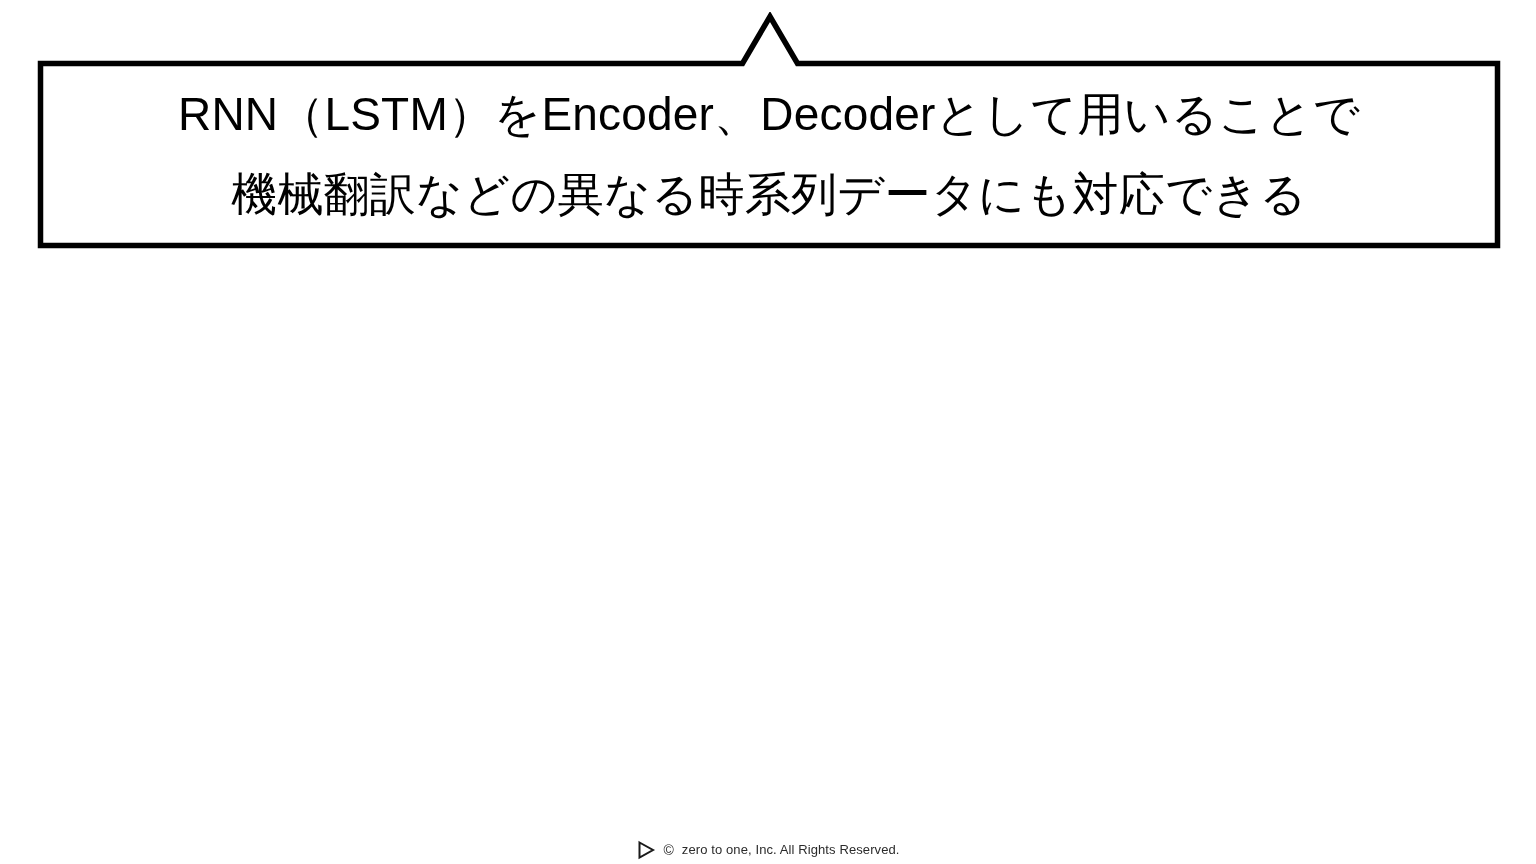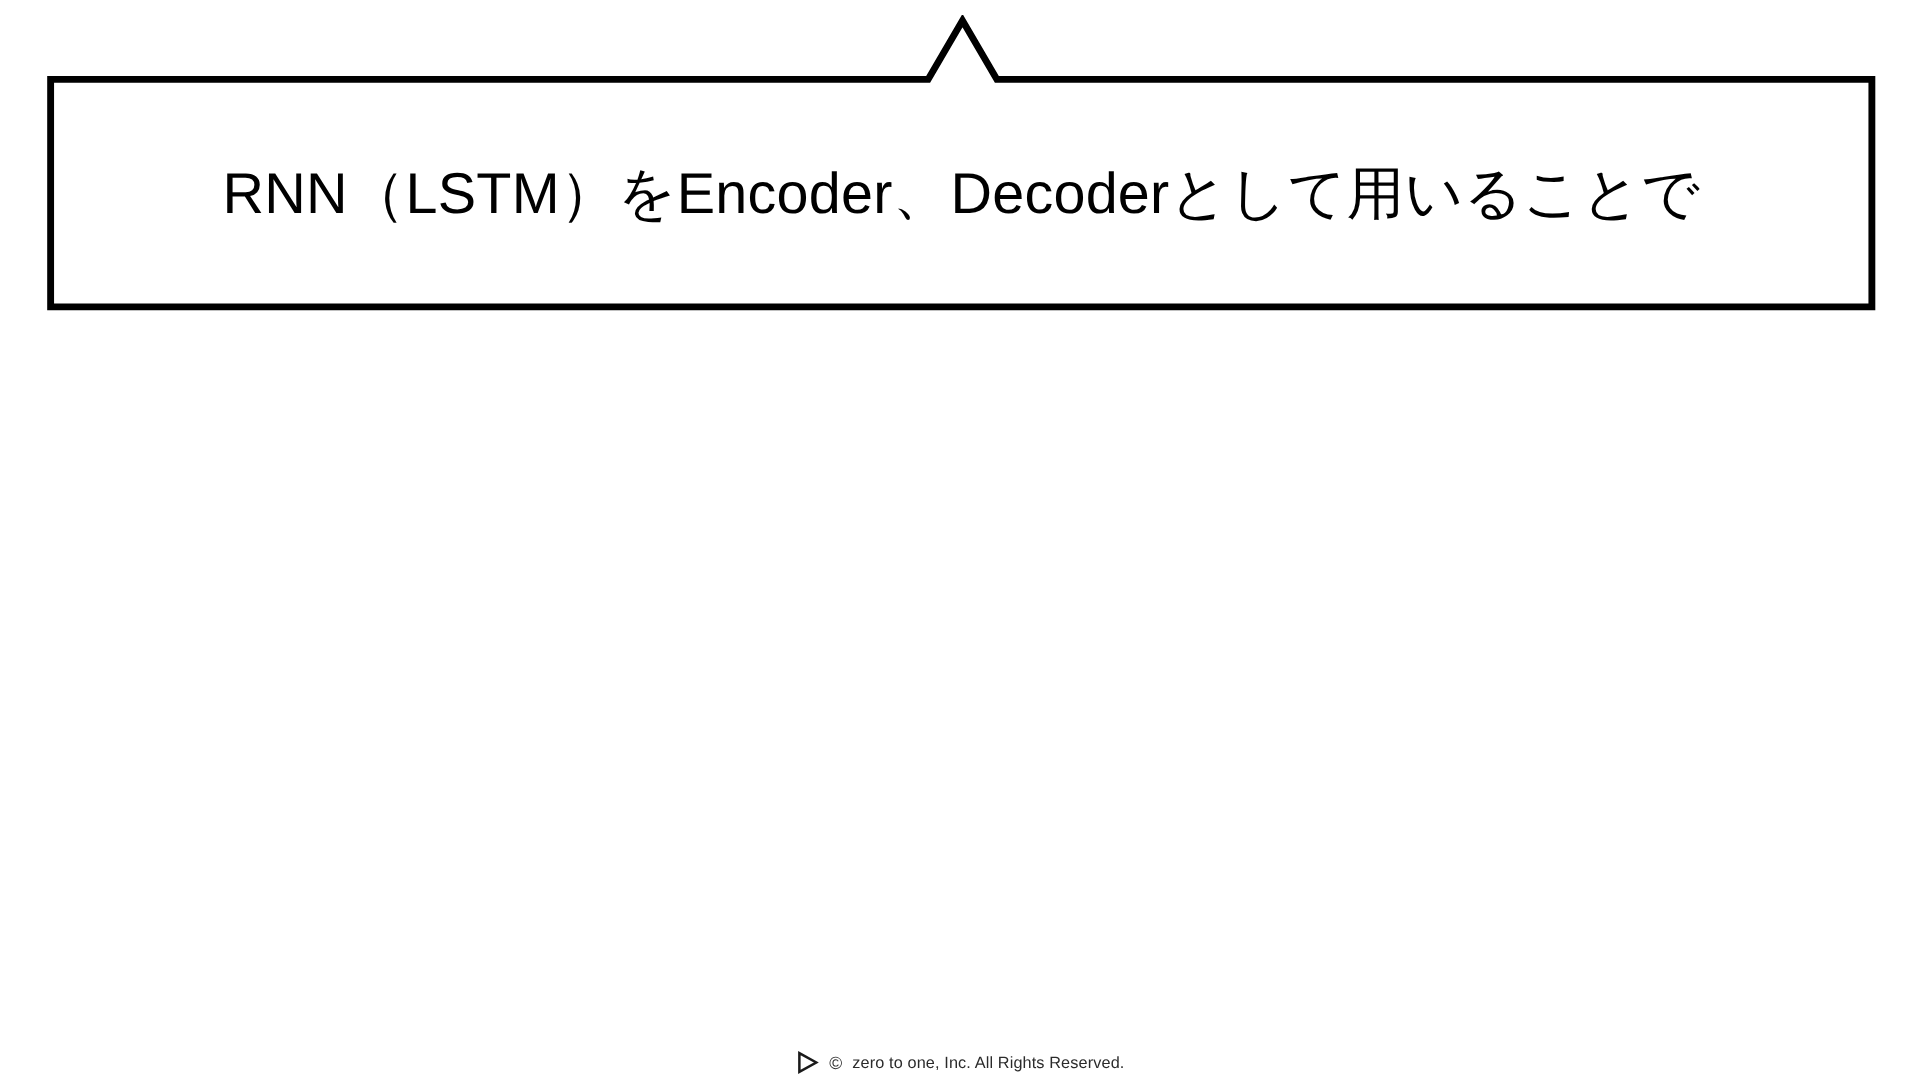--- a/index.html
+++ b/index.html
@@ -111,20 +111,21 @@
                L 734.0 4.5
                L 761.5 51.5
                L 1461.5 51.5
                L 1461.5 233.5
                L 4.5 233.5
                Z" fill="#ffffff" stroke="#000000" stroke-width="5.5" stroke-linejoin="miter" stroke-linecap="butt"></path>
     </svg>
 
     <div class="callout-text">
       <div class="callout-line">RNN（LSTM）をEncoder、Decoderとして用いることで</div>
+      <div class="callout-line">機械翻訳などの異なる時系列データにも対応できる</div>
     </div>
   </div>
 
   <div class="footer">
     <svg class="footer-logo" viewBox="0 0 20 20" aria-hidden="true">
       <path d="M 3.5 2.5 L 17 10 L 3.5 17.5 Z" fill="#ffffff" stroke="#1a1a1a" stroke-width="2" stroke-linejoin="miter"></path>
     </svg>
     <div class="footer-copy">
       <span class="footer-copy-symbol">©</span>
       <span>zero to one, Inc. All Rights Reserved.</span>

